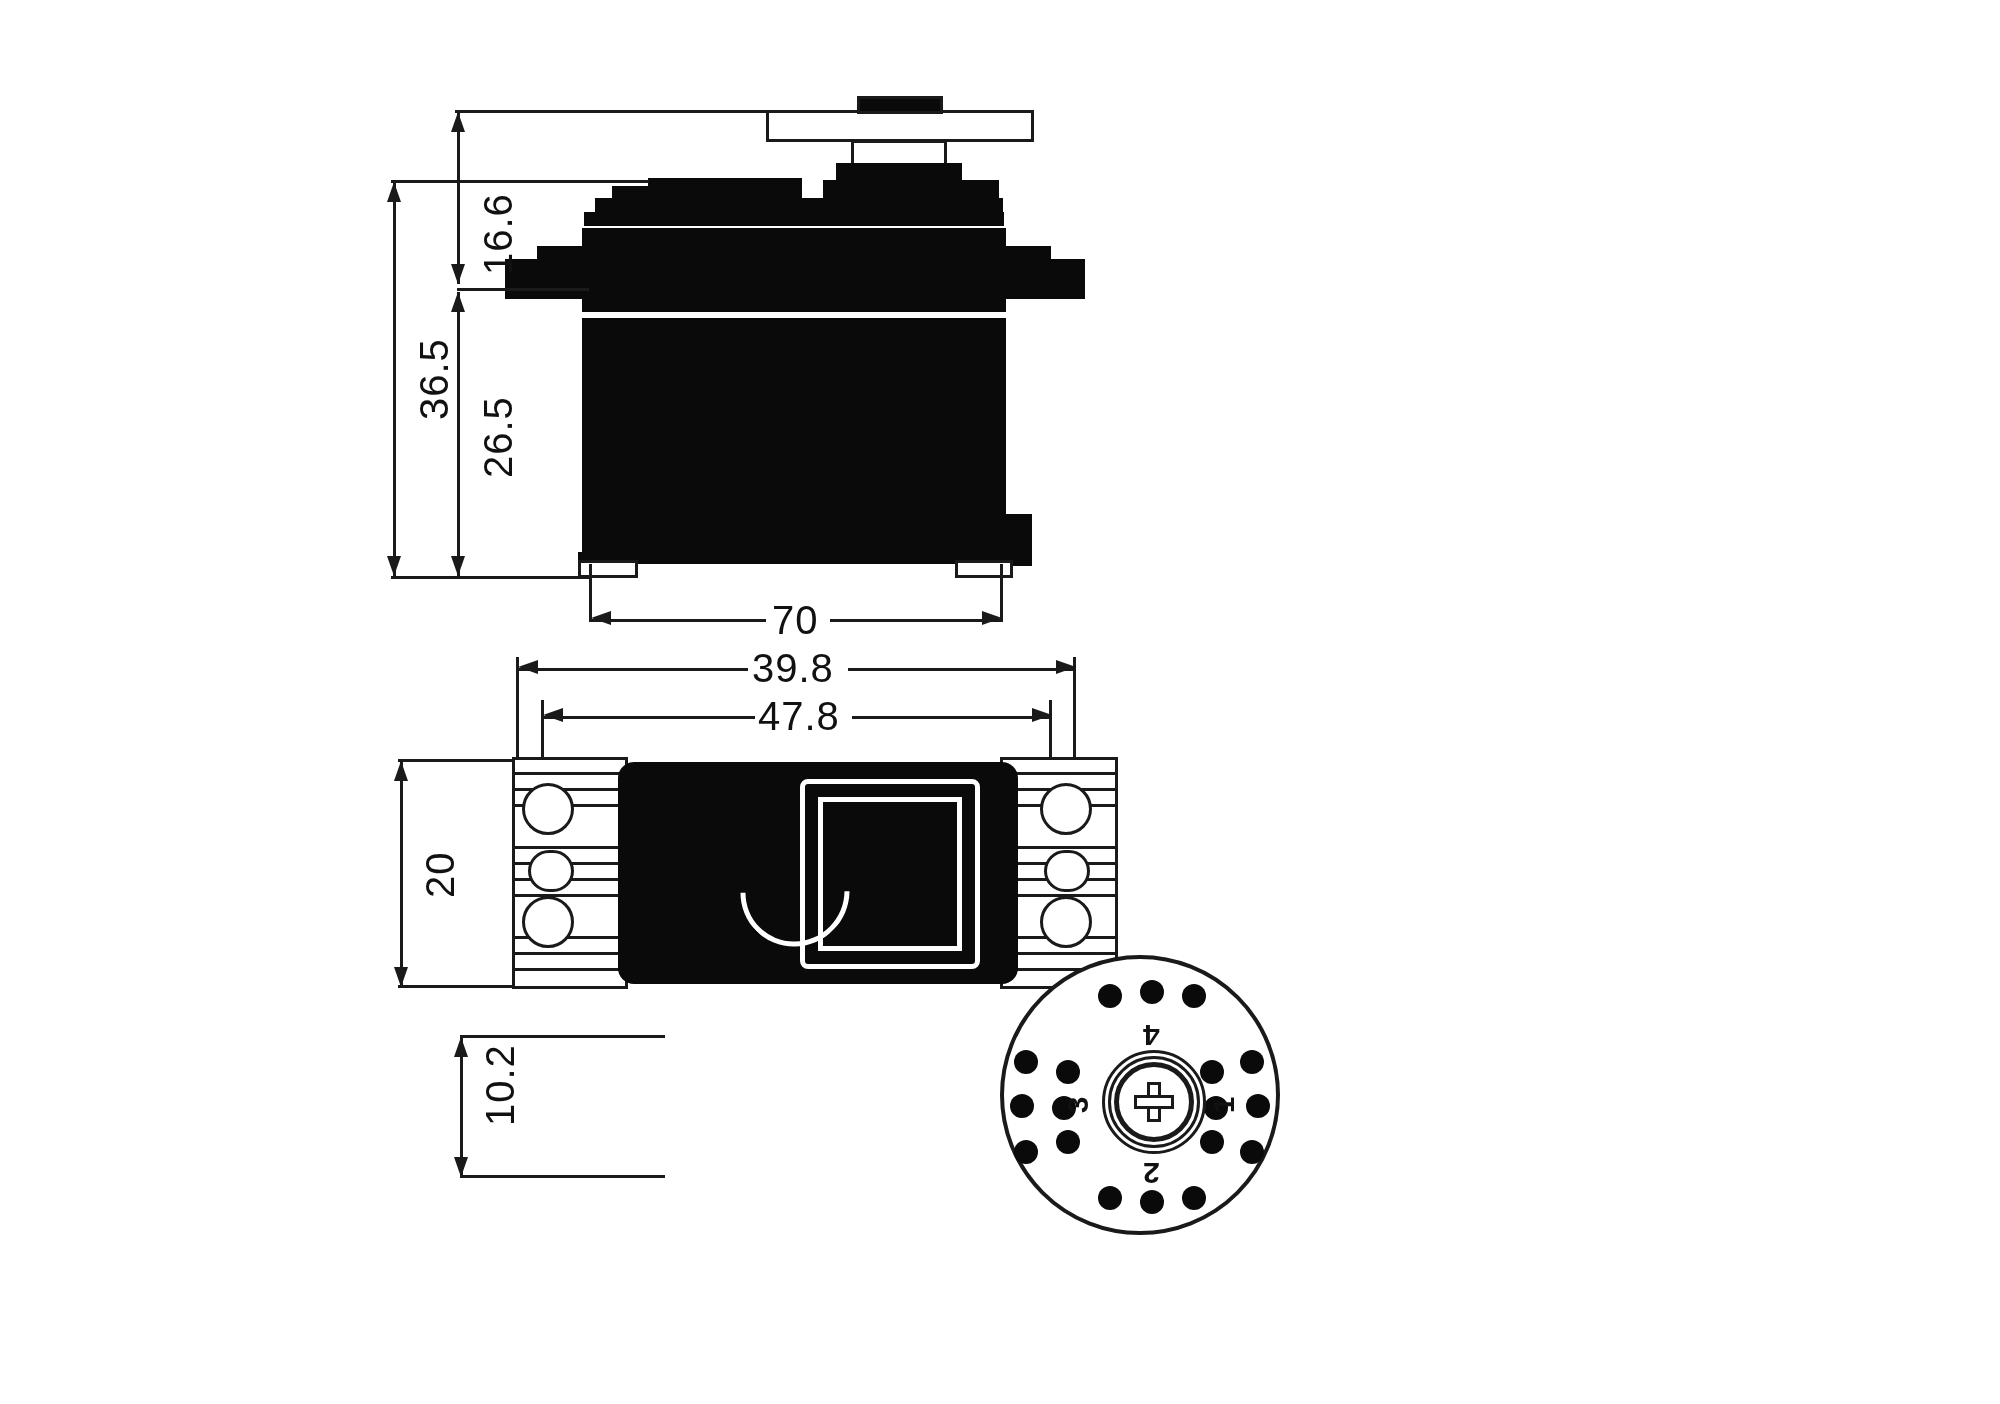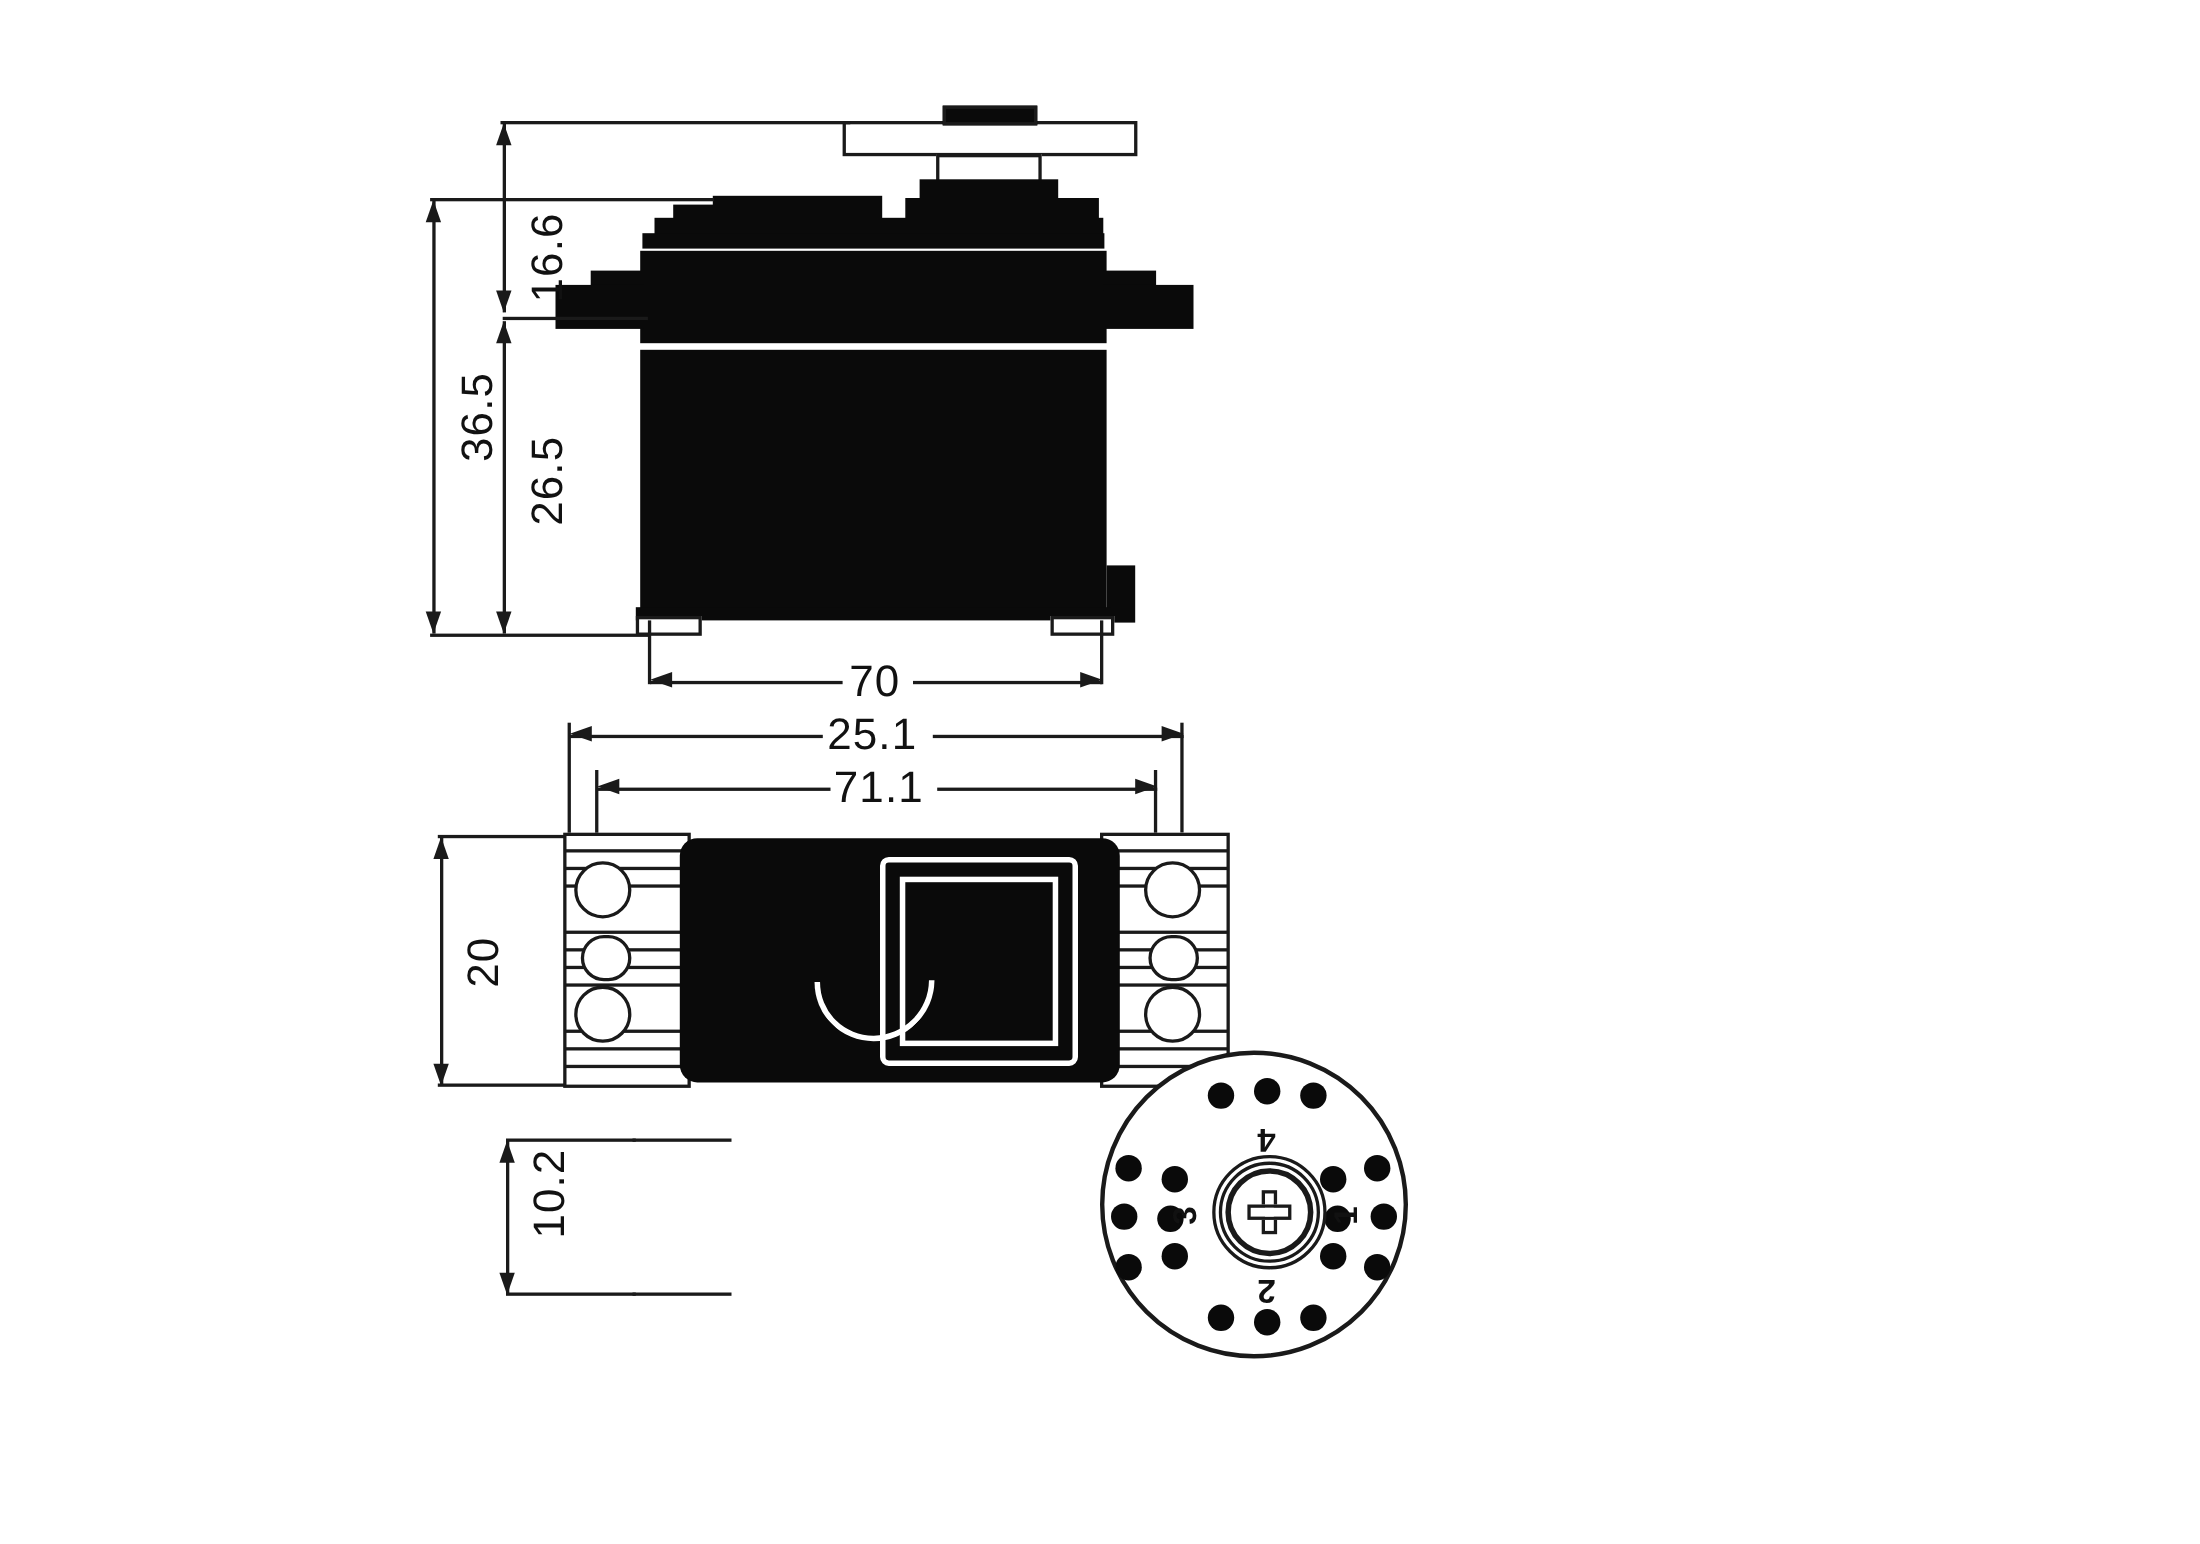--- a/index.html
+++ b/index.html
@@ -100,29 +100,29 @@
   </div>
 
   <div>
 
     <div class="ln" style="left:516px;top:657px;width:3px;height:104px;"></div>
     <div class="ln" style="left:1073px;top:657px;width:3px;height:100px;"></div>
     <div class="ln" style="left:518px;top:668px;width:230px;height:3px;"></div>
     <div class="ln" style="left:848px;top:668px;width:228px;height:3px;"></div>
     <div class="arL" style="left:518px;top:660px;"></div>
     <div class="arR" style="left:1056px;top:660px;"></div>
-    <div class="dim" style="left:752px;top:646px;">25.1</div>
+    <div class="dim" style="left:752px;top:646px;">39.8</div>
 
     <div class="ln" style="left:541px;top:700px;width:3px;height:80px;"></div>
     <div class="ln" style="left:1049px;top:700px;width:3px;height:80px;"></div>
     <div class="ln" style="left:543px;top:716px;width:212px;height:3px;"></div>
     <div class="ln" style="left:852px;top:716px;width:200px;height:3px;"></div>
     <div class="arL" style="left:543px;top:708px;"></div>
     <div class="arR" style="left:1032px;top:708px;"></div>
-    <div class="dim" style="left:758px;top:694px;">71.1</div>
+    <div class="dim" style="left:758px;top:694px;">47.8</div>
 
     <div>
       <div class="olb" style="left:512px;top:757px;width:116px;height:232px;border-width:3px;"></div>
 
       <div class="ln" style="left:514px;top:772px;width:112px;height:3px;"></div>
       <div class="ln" style="left:514px;top:788px;width:112px;height:3px;"></div>
       <div class="ln" style="left:514px;top:804px;width:112px;height:3px;"></div>
       <div class="ln" style="left:514px;top:846px;width:112px;height:3px;"></div>
       <div class="ln" style="left:514px;top:862px;width:112px;height:3px;"></div>
       <div class="ln" style="left:514px;top:878px;width:112px;height:3px;"></div>

